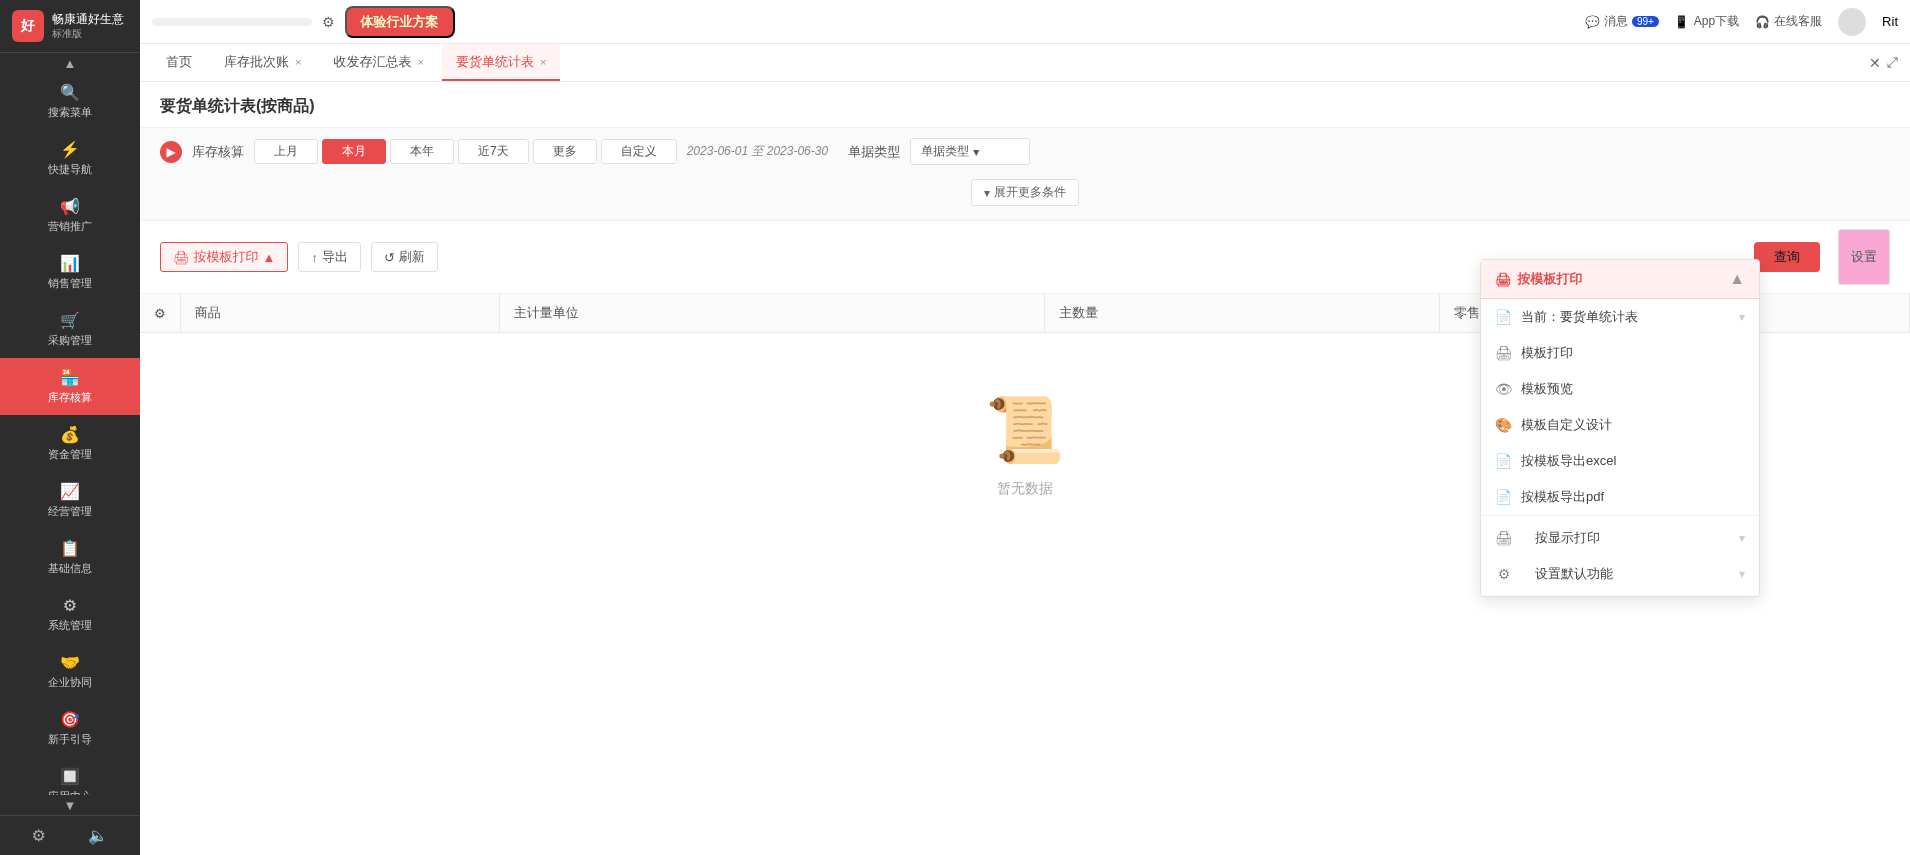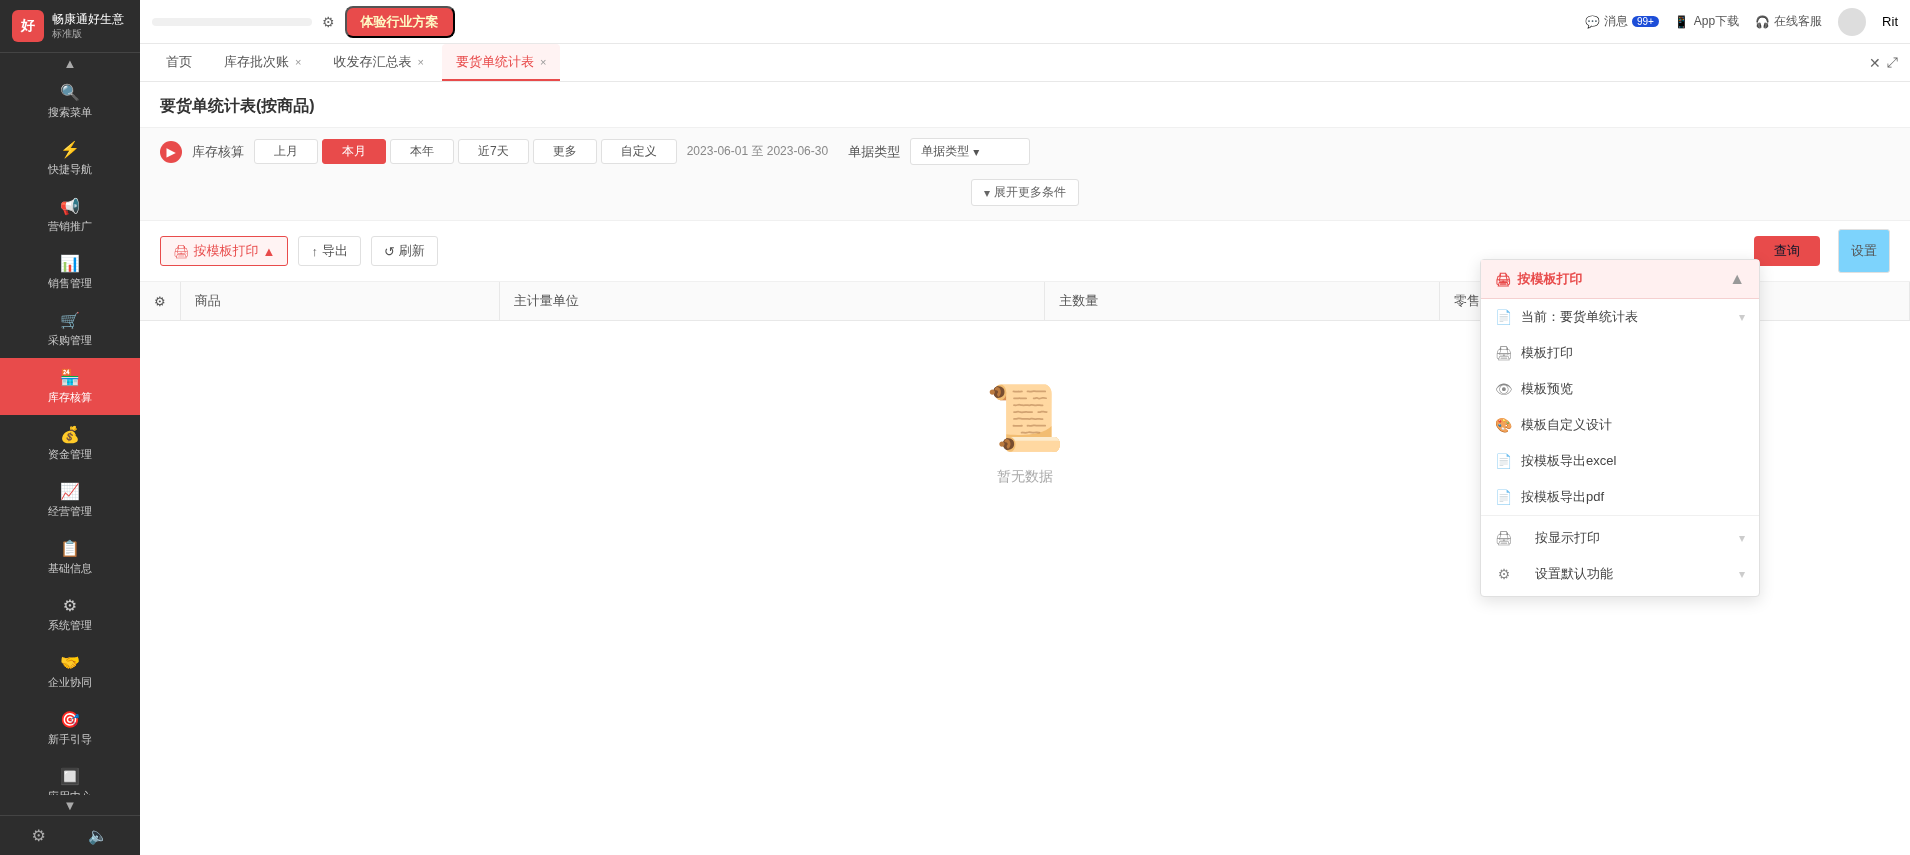--- a/index.html
+++ b/index.html
@@ -175,21 +175,21 @@
       cursor: pointer;
       font-size: 12px;
       background: #fff;
       color: #555;
     }
     .date-btn.active {
       background: #e84b4b;
       color: #fff;
       border-color: #e84b4b;
     }
-    .date-range { color: #888; font-size: 12px; }
+    .date-range { color: #888; font-size: 12px; font-style: italic; }
     .filter-divider { color: #ddd; }
     .filter-select {
       display: flex; align-items: center; gap: 4px;
       border: 1px solid #e0e0e0;
       border-radius: 3px;
       padding: 4px 10px;
       background: #fff;
       cursor: pointer;
       color: #555;
       font-size: 12px;
@@ -250,24 +250,24 @@
       border: none;
       border-radius: 4px;
       padding: 6px 20px;
       cursor: pointer;
       font-size: 13px;
       margin-left: auto;
     }
     .btn-settings {
       border: 1px solid #e0e0e0;
       border-radius: 3px;
-      padding: 12px 12px;
-      cursor: pointer;
-      font-size: 13px;
-      background: #7dd3fc;
+      padding: 18px 12px;
+      cursor: pointer;
+      font-size: 13px;
+      background: #f9a8d4;
       color: #555;
       margin-left: 8px;
     }
 
     
     .data-table {
       width: 100%;
       border-collapse: collapse;
       font-size: 13px;
     }

